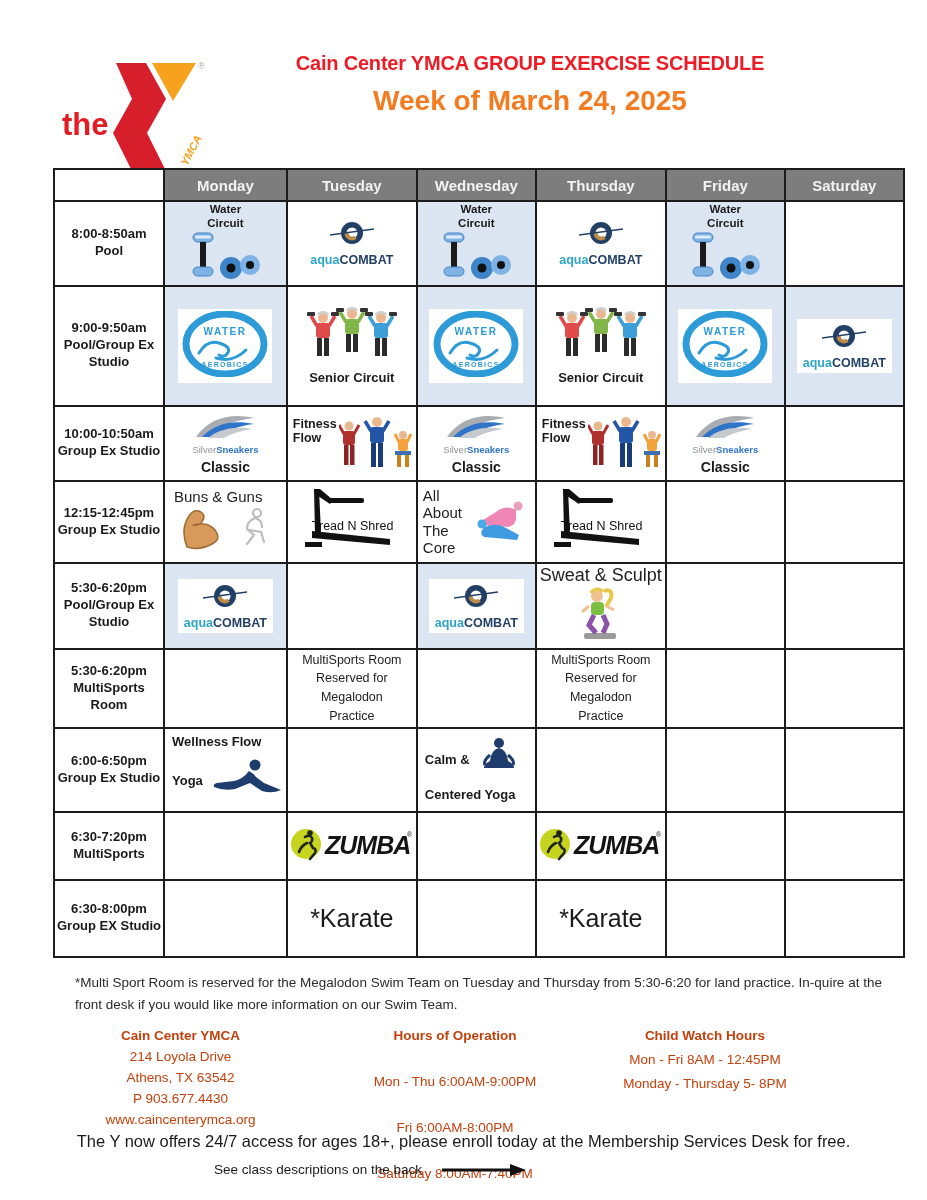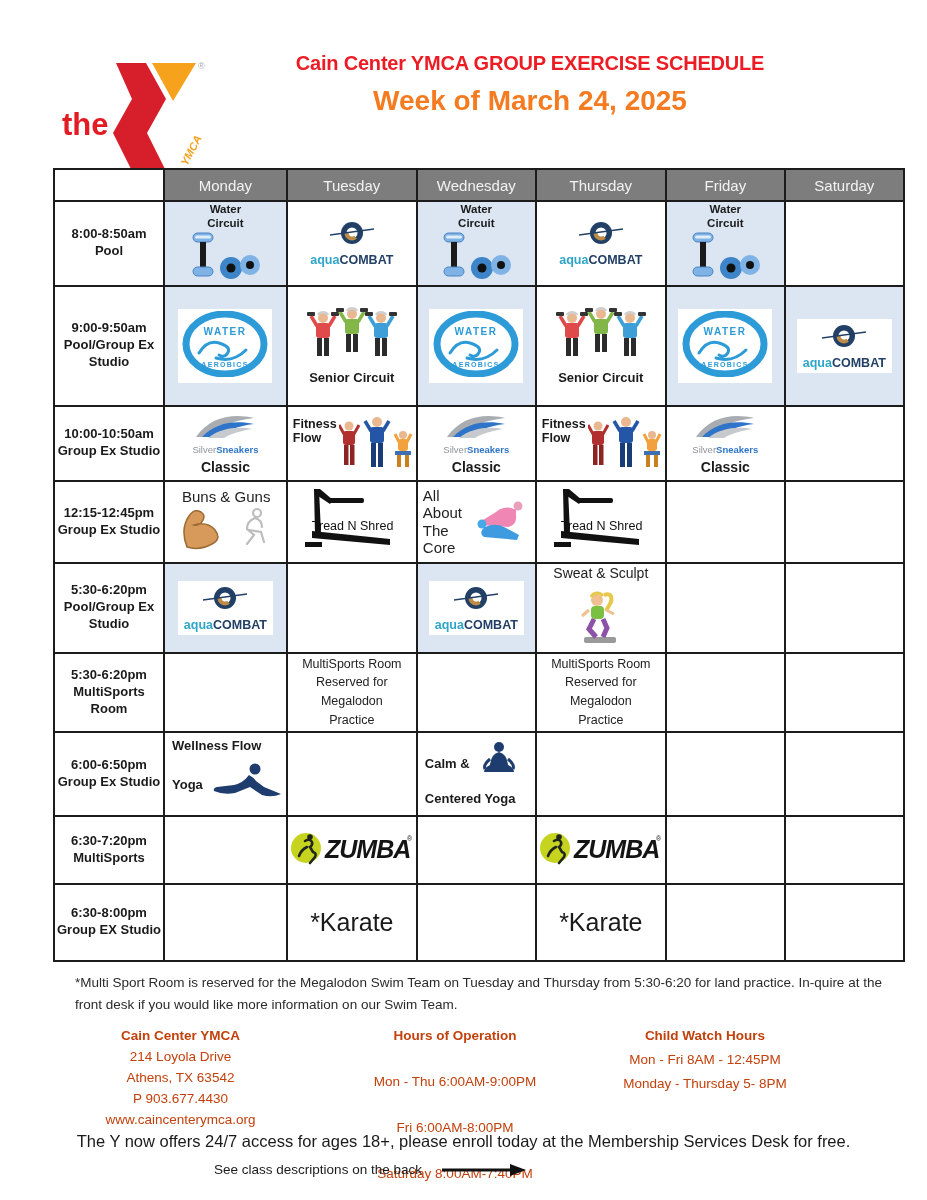--- a/index.html
+++ b/index.html
@@ -10,50 +10,50 @@
   .logo{position:absolute;left:52px;top:55px;width:175px;height:125px;}
   .titles{position:absolute;left:165px;top:52px;width:730px;text-align:center;}
   .title{font-size:20px;font-weight:bold;color:#ed1c24;letter-spacing:-0.2px;}
   .subtitle{font-size:28px;font-weight:bold;color:#f47b20;margin-top:10px;}
 
   
   table.sched{position:absolute;left:53px;top:168px;border-collapse:collapse;table-layout:fixed;}
   table.sched td,table.sched th{border:2px solid #1c1c1c;padding:1px;text-align:center;vertical-align:middle;overflow:hidden;}
   col.tcol{width:110px;} col.dcol{width:119px;}
   tr.dayrow{height:32px;}
-  th.dayhead{background:#7d7d7d;color:#f2f2f2;font-weight:normal;font-size:15px;}
+  th.dayhead{background:#7d7d7d;color:#f2f2f2;font-weight:bold;font-size:15px;}
   th.corner{background:#fff;}
   td.timecell{font-weight:bold;font-size:13px;line-height:1.3;background:#fff;}
   td.bg-blue{background:#dce6f2;}
   td.bg-white{background:#fff;}
 
   .logo-white-box{background:#fff;display:inline-block;padding:3px 6px;}
   .aqword{display:block;font-size:12.5px;font-weight:bold;letter-spacing:0;}
   .aq1{color:#2fa6c9;} .aq2{color:#223f66;}
 
   .wc .lbl{font-weight:bold;font-size:11.5px;width:56px;margin:0 auto 1px auto;line-height:1.2;}
   .senior .lbl{font-weight:bold;font-size:13px;margin-top:1px;}
 
   .ss .classic{font-weight:bold;font-size:14px;margin-top:2px;}
   .ssword{display:block;font-size:9.5px;margin-top:1px;}
   .ss1{color:#8e9398;} .ss2{color:#2e74c8;font-weight:bold;}
 
   .fitflow{display:flex;align-items:flex-start;text-align:left;padding:3px 2px 0 4px;}
   .fitflow .lbl{font-weight:bold;font-size:12.5px;line-height:1.15;margin-right:2px;}
 
-  .bunsguns .lbl{font-size:15px;text-align:left;padding-left:16px;color:#222;}
+  .bunsguns .lbl{font-size:15px;text-align:left;padding-left:8px;color:#222;}
   .bunsguns .icons{display:flex;align-items:flex-end;justify-content:center;gap:6px;margin-top:2px;}
 
   .tread{position:relative;height:70px;}
   .tread .lbl{position:absolute;left:23px;top:32px;font-size:12.5px;color:#111;white-space:nowrap;}
 
   .core{display:flex;align-items:center;text-align:left;padding-left:4px;}
   .core .lbl{font-size:15px;line-height:1.15;color:#222;margin-right:2px;}
 
-  .sweat .lbl{font-size:14px;color:#222;margin-bottom:10px;}
+  .sweat .lbl{font-size:18px;color:#222;margin-bottom:1px;}
 
   .resnote{font-size:12.5px;line-height:1.5;color:#222;}
 
   .yogaW,.yogaC{text-align:left;padding-left:6px;font-weight:bold;font-size:13px;line-height:1.3;}
   .yogaW .row,.yogaC .row{display:flex;align-items:center;gap:6px;}
   .yogaW .row{margin-top:6px;} .yogaC .row{margin-bottom:2px;}
 
   .karate{font-size:25px;color:#1a1a1a;}
 
   

